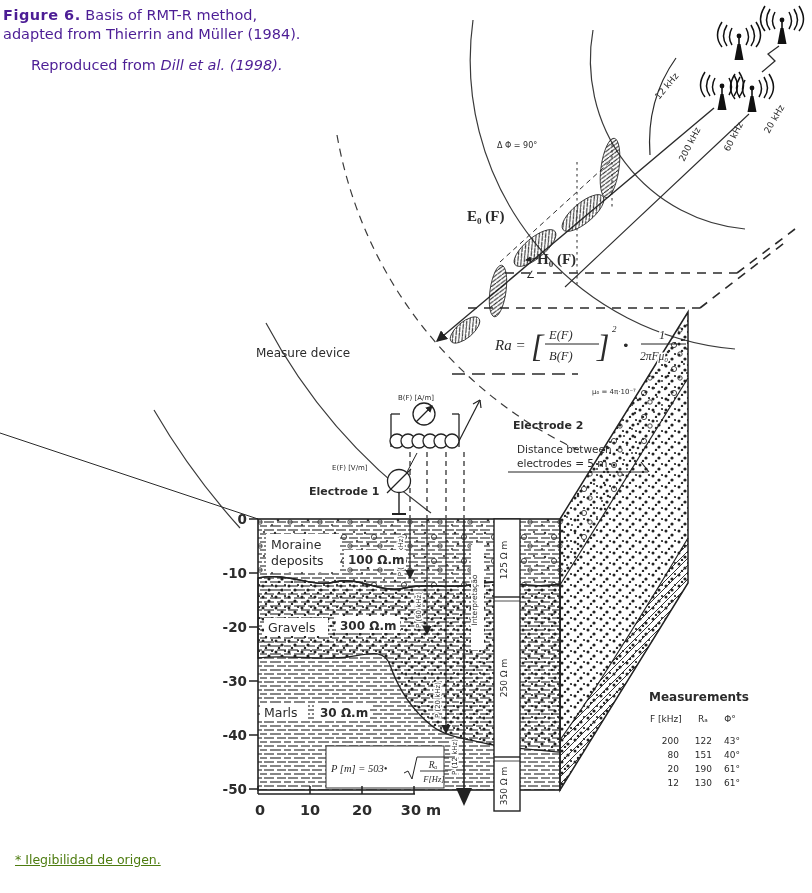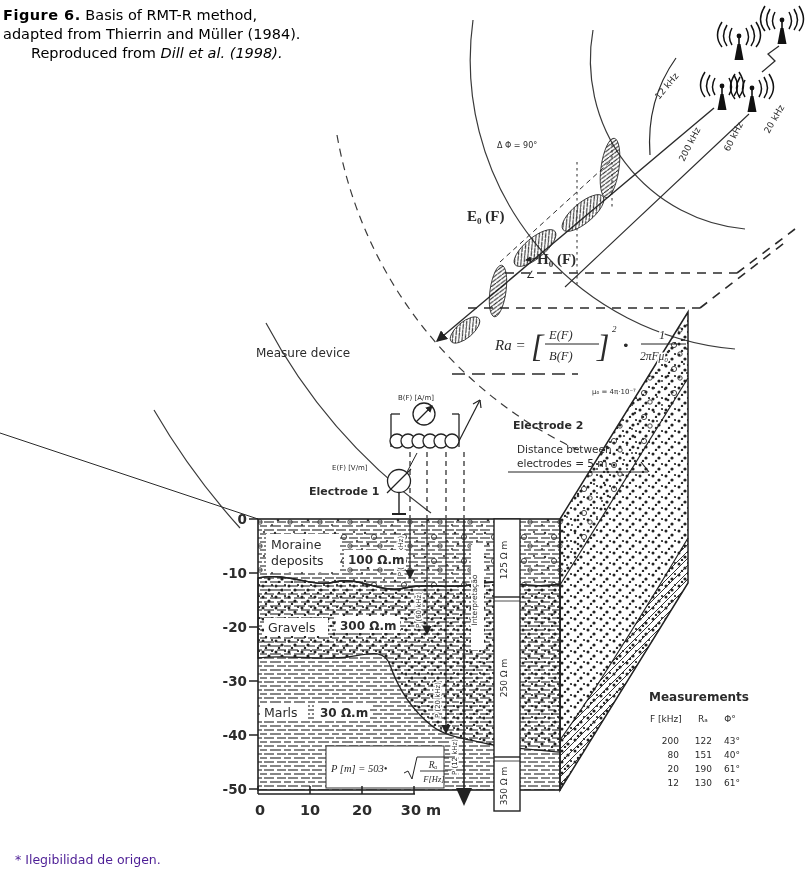--- a/index.html
+++ b/index.html
@@ -1,22 +1,22 @@
 <!DOCTYPE html>
 <html><head>
 <meta charset="utf-8">
 <style>
   html,body{margin:0;padding:0;background:#fff;}
   .page{position:relative;width:812px;height:893px;background:#fff;overflow:hidden;
         font-family:"DejaVu Sans",sans-serif;color:#222;}
-  .caption{position:absolute;left:3px;top:6px;width:330px;font-size:14.5px;line-height:19px;color:#000000;}
+  .caption{position:absolute;left:3px;top:6px;width:330px;font-size:14.5px;line-height:19px;color:#4c1d95;}
   .caption .b{font-weight:bold;letter-spacing:.5px;}
   .caption .i{font-style:italic;}
-  .caption .l3{padding-left:28px;}
-  .footnote{position:absolute;left:15px;top:852px;font-size:12.5px;color:#4c1d95;}
+  .caption .l3{padding-left:28px;margin-top:12px;}
+  .footnote{position:absolute;left:15px;top:852px;font-size:12.5px;color:#4d7c0f;text-decoration:underline;}
   svg text{fill:#2b2b2b;}
   .hand{font-family:"DejaVu Sans",sans-serif;}
   .srf{font-family:"Liberation Serif",serif;font-style:italic;}
   .halo{paint-order:stroke;stroke:#ffffff;stroke-width:3px;}
 </style>
 </head>
 <body>
 
 <div class="page">
 

